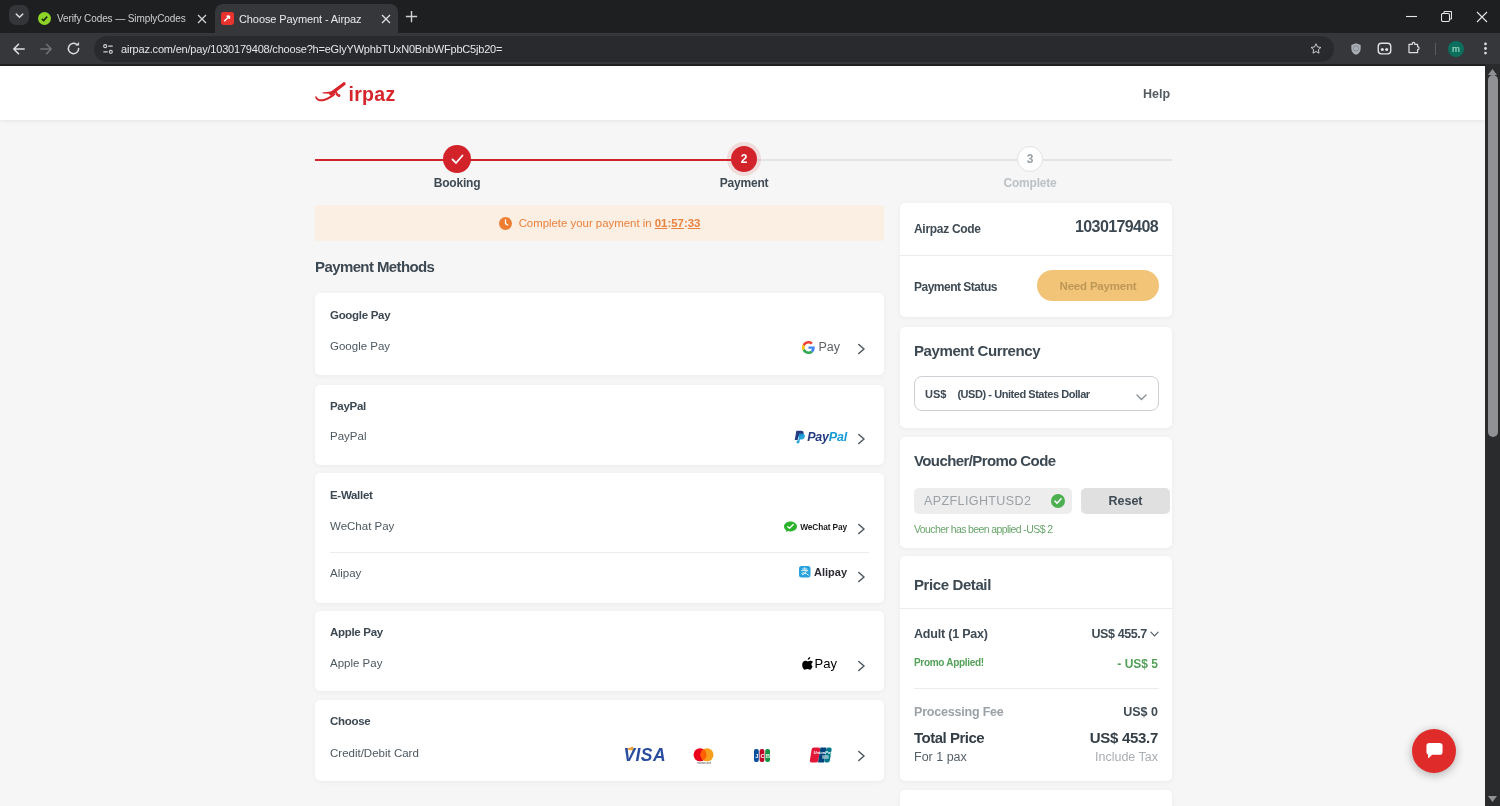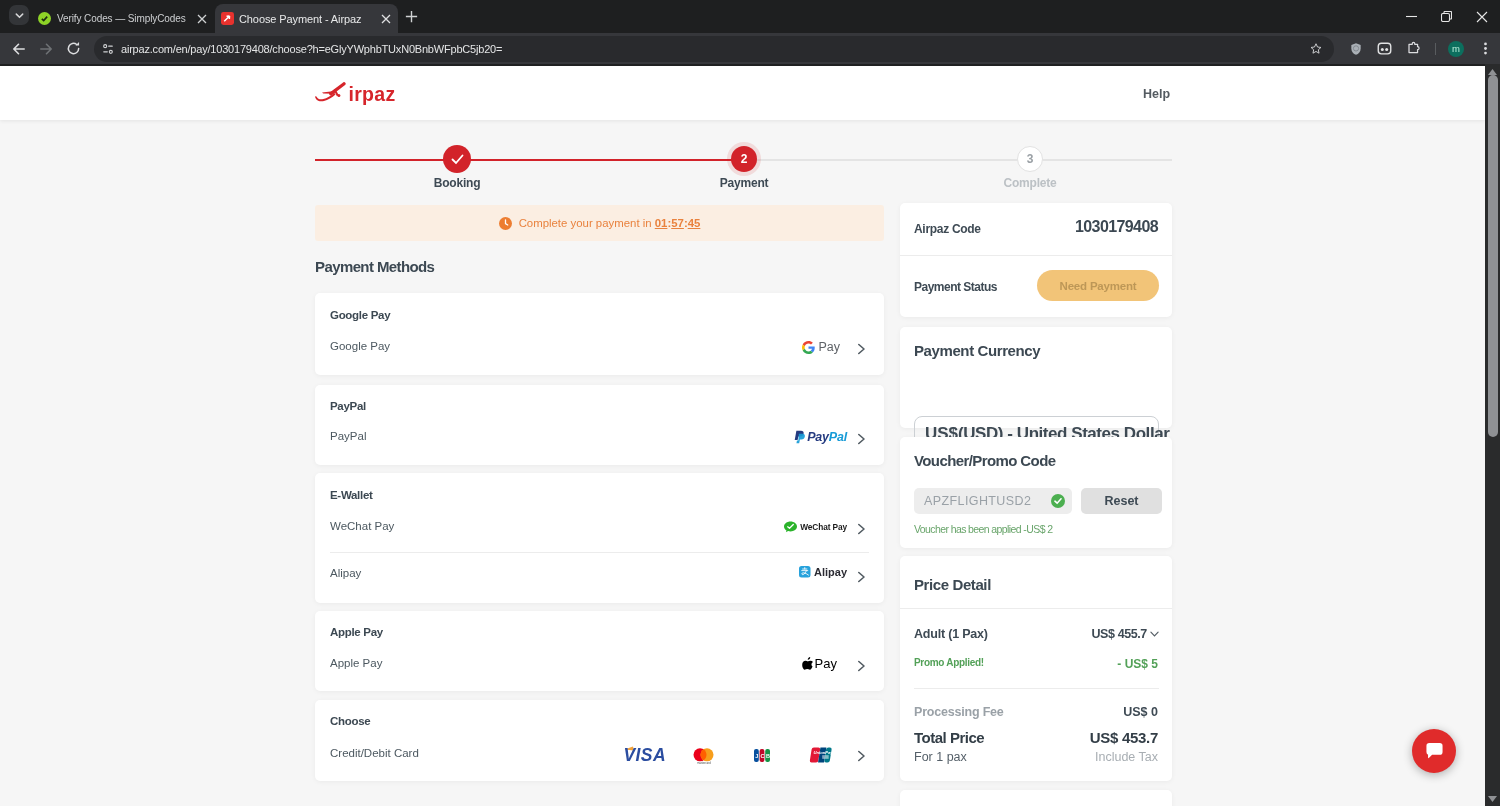--- a/index.html
+++ b/index.html
@@ -205,21 +205,21 @@
   <div class="step-label" style="left:457px; top:110px; transform:translateX(-50%);">Booking</div>
   <div class="step-label" style="left:744px; top:110px; transform:translateX(-50%);">Payment</div>
   <div class="step-label" style="left:1030px; top:110px; transform:translateX(-50%); color:#bcc1c5;">Complete</div>
 
   <div class="banner">
     <svg width="13" height="13" viewBox="0 0 16 16" style="margin-right:7px">
         <circle cx="8" cy="8" r="8" fill="#ed7d31"></circle>
         <path d="M8 3.5 V8.2 L10.8 9.8" stroke="#fff" stroke-width="1.6" fill="none" stroke-linecap="round"></path>
       </svg>
     <span>Complete your payment in&nbsp;</span>
-      <b><u>01</u>:<u>57</u>:<u>45</u></b>
+      <b><u>01</u>:<u>57</u>:<u>33</u></b>
   </div>
 
   <div class="pm-title" style="top:192px">Payment Methods</div>
 
   <div class="card" style="left:315px; top:227px; width:569px; height:82px;">
     <div class="ct" style="top:16px">Google Pay</div>
     <div class="rowlab" style="top:47px;">Google Pay</div>
     <div style="position:absolute; right:44px; top:47px; display:flex; align-items:center;">
       <svg width="13" height="13" viewBox="0 0 48 48">
           <path fill="#EA4335" d="M24 9.5c3.54 0 6.71 1.22 9.21 3.6l6.85-6.85C35.9 2.38 30.47 0 24 0 14.62 0 6.51 5.38 2.56 13.22l7.98 6.19C12.43 13.72 17.74 9.5 24 9.5z"></path>
@@ -338,39 +338,39 @@
   <div class="card" style="left:900px; top:137px; width:272px; height:114px;">
     <div class="sb-lab" style="position:absolute; left:14px; top:19px;">Airpaz Code</div>
     <div style="position:absolute; right:14px; top:15px; font-size:16px; font-weight:bold; color:#3c4852; letter-spacing:-0.6px;">1030179408</div>
     <div class="divider" style="top:52px;"></div>
     <div class="sb-lab" style="position:absolute; left:14px; top:77px; letter-spacing:-0.5px;">Payment Status</div>
     <div style="position:absolute; right:13px; top:67px; width:122px; height:31px; border-radius:16px; background:#f2c478; display:flex; align-items:center; justify-content:center; font-size:11.5px; font-weight:bold; color:#bd9757; letter-spacing:-0.2px;">Need Payment</div>
   </div>
 
   <div class="card" style="left:900px; top:261px; width:272px; height:101px;">
     <div style="position:absolute; left:14px; top:15px; font-size:15px; font-weight:bold; color:#3c4852; letter-spacing:-0.4px;">Payment Currency</div>
-    <div style="position:absolute; left:14px; top:49px; width:245px; height:35px; border:1px solid #ccd0d4; border-radius:8px; display:flex; align-items:center; padding:16px 10px; font-size:17px; font-weight:bold; color:#3e4a54; white-space:nowrap;margin-top:40px;">
+    <div style="position:absolute; left:14px; top:49px; width:245px; height:35px; border:1px solid #ccd0d4; border-radius:8px; display:flex; align-items:center; padding:16px 10px; font-size:11px; font-weight:bold; color:#3e4a54; white-space:nowrap;">
       <span>US$</span>
         <span style="width:11px"></span>
         <span style="letter-spacing:-0.45px">(USD) - United States Dollar</span>
       <div style="position:absolute; right:11px; top:14px;"><svg width="11" height="7" viewBox="0 0 11 7">
             <path d="M1 1 L5.5 5.5 L10 1" stroke="#8a9298" stroke-width="1.4" fill="none" stroke-linecap="round"></path>
           </svg></div>
     </div>
   </div>
 
   <div class="card" style="left:900px; top:371px; width:272px; height:111px;">
     <div style="position:absolute; left:14px; top:15px; font-size:15px; font-weight:bold; color:#3c4852; letter-spacing:-0.6px;">Voucher/Promo Code</div>
     <div style="position:absolute; left:14px; top:51px; width:158px; height:26px; background:#ededed; border-radius:5px; display:flex; align-items:center; padding:0 10px; font-size:12.5px; color:#9aa1a7; letter-spacing:0.4px;">APZFLIGHTUSD2
       <svg style="position:absolute; right:7px;" width="14" height="14" viewBox="0 0 16 16">
           <circle cx="8" cy="8" r="8" fill="#4caf50"></circle>
           <path d="M4.5 8.2 L7 10.5 L11.5 5.5" stroke="#fff" stroke-width="1.8" fill="none" stroke-linecap="round"></path>
         </svg>
     </div>
-    <div style="position:absolute; left:181px; top:51px; width:81px; height:26px; background:#e0e0e0; border-radius:5px; display:flex; align-items:center; justify-content:center; font-size:12.5px; font-weight:bold; color:#3e4a54;">Reset</div>
+    <div style="position:absolute; left:181px; top:51px; width:89px; height:26px; background:#e0e0e0; border-radius:5px; display:flex; align-items:center; justify-content:center; font-size:12.5px; font-weight:bold; color:#3e4a54;">Reset</div>
     <div style="position:absolute; left:14px; top:86px; font-size:10.5px; color:#69a56b; letter-spacing:-0.6px;">Voucher has been applied -US$ 2</div>
   </div>
 
   <div class="card" style="left:900px; top:490px; width:272px; height:225px;">
     <div style="position:absolute; left:14px; top:20px; font-size:15px; font-weight:bold; color:#3c4852; letter-spacing:-0.4px;">Price Detail</div>
     <div class="divider" style="top:52px;"></div>
     <div style="position:absolute; left:14px; top:71px; font-size:12.5px; font-weight:bold; color:#3e4a54; letter-spacing:-0.2px;">Adult (1 Pax)</div>
     <div style="position:absolute; right:13px; top:71px; font-size:12.5px; font-weight:bold; color:#3e4a54; letter-spacing:-0.4px; display:flex; align-items:center;">US$ 455.7&nbsp;<svg width="9" height="6" viewBox="0 0 10 6">
           <path d="M1 1 L5 5 L9 1" stroke="#555e65" stroke-width="1.3" fill="none" stroke-linecap="round"></path>
         </svg></div>

